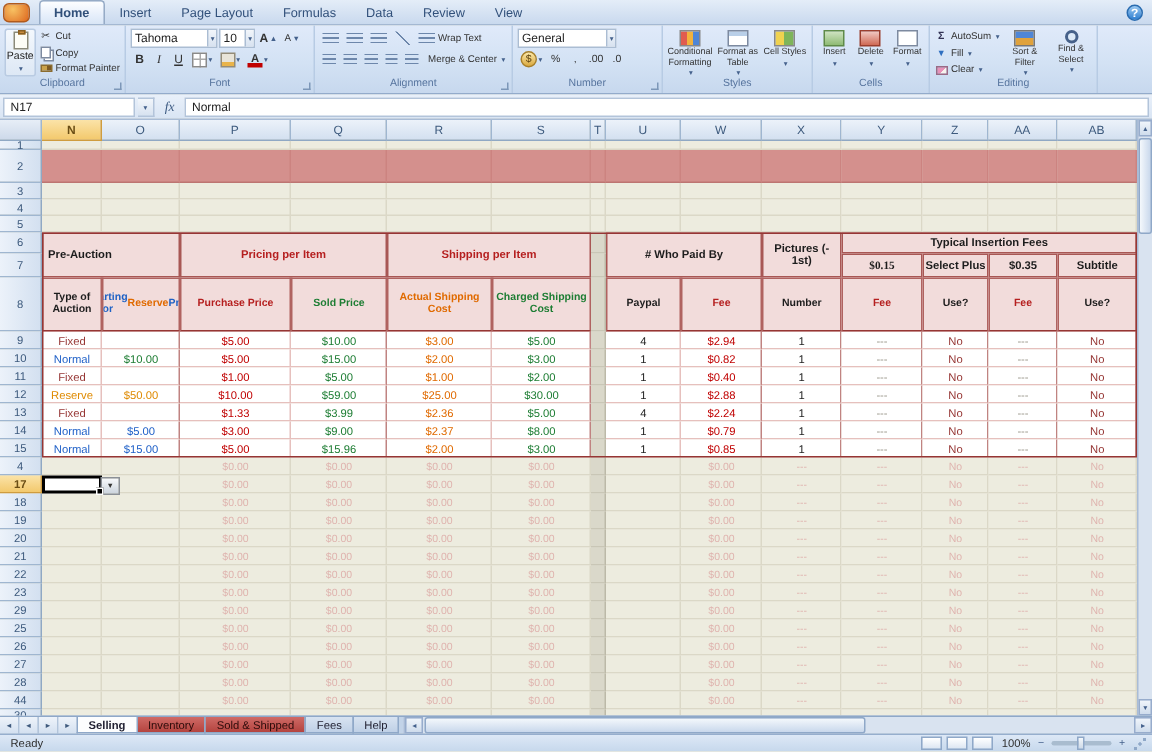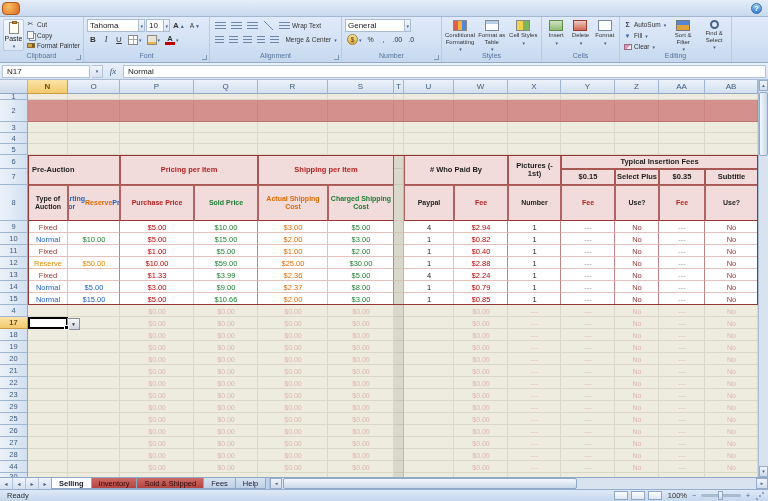--- a/index.html
+++ b/index.html
@@ -148,20 +148,29 @@
   .grip{width:9px;height:9px;background:
     radial-gradient(circle at 2px 8px,#8fa8c8 1px,transparent 1.2px),
     radial-gradient(circle at 5px 5px,#8fa8c8 1px,transparent 1.2px),
     radial-gradient(circle at 8px 2px,#8fa8c8 1px,transparent 1.2px);}
 </style>
 </head>
 <body>
 
 <div class="tabstrip">
   <div class="office-btn"></div>
+  <div id="ribbon-tabs">
+      <div class="rtab active">Home</div>
+      <div class="rtab">Insert</div>
+      <div class="rtab">Page Layout</div>
+      <div class="rtab">Formulas</div>
+      <div class="rtab">Data</div>
+      <div class="rtab">Review</div>
+      <div class="rtab">View</div>
+    </div>
   <div class="help-btn">?</div>
 </div>
 
 <div class="ribbon">
 
   <div class="rgroup g-clip">
     <div class="paste-btn">
       <span class="icon-clipboard">
           <i></i>
         </span>
@@ -847,21 +856,21 @@
     <div class="bg" style="grid-area: 31 / 12 / 32 / 13;"></div>
     <div class="bg" style="grid-area: 31 / 13 / 32 / 14;"></div>
     <div class="bg" style="grid-area: 31 / 14 / 32 / 15;"></div>
     <div class="bg" style="grid-area: 31 / 15 / 32 / 16;"></div>
     <div class="gh left" style="grid-area: 7 / 2 / 9 / 4;">Pre-Auction</div>
     <div class="gh red" style="grid-area: 7 / 4 / 9 / 6;">Pricing per Item</div>
     <div class="gh red" style="grid-area: 7 / 6 / 9 / 8;">Shipping per Item</div>
     <div class="gh" style="grid-area: 7 / 9 / 9 / 11;"># Who Paid By</div>
     <div class="gh" style="grid-area: 7 / 11 / 9 / 12;">Pictures (- 1st)</div>
     <div class="gh" style="grid-area: 7 / 12 / 8 / 16;">Typical Insertion Fees</div>
-    <div class="gh" style="grid-area: 8 / 12 / 9 / 13;">$0.15</div>
+    <div class="gh" style="grid-area: 8 / 12 / 9 / 13; font-family: Liberation Serif, serif;">$0.15</div>
     <div class="gh" style="grid-area: 8 / 13 / 9 / 14;">Select Plus</div>
     <div class="gh" style="grid-area: 8 / 14 / 9 / 15;">$0.35</div>
     <div class="gh" style="grid-area: 8 / 15 / 9 / 16;">Subtitle</div>
     <div class="sh k" style="grid-area: 9 / 2 / 10 / 3;">Type of Auction</div>
     <div class="sh start" style="grid-area: 9 / 3 / 10 / 4;">
       <span>Starting or </span>
       <span class="rsv">Reserve</span>
       <span> Price</span>
     </div>
     <div class="sh r" style="grid-area: 9 / 4 / 10 / 5;">Purchase Price</div>
@@ -946,21 +955,21 @@
     <div class="dc k" style="grid-area: 15 / 9 / 16 / 10;">1</div>
     <div class="dc r" style="grid-area: 15 / 10 / 16 / 11;">$0.79</div>
     <div class="dc k" style="grid-area: 15 / 11 / 16 / 12;">1</div>
     <div class="dc d" style="grid-area: 15 / 12 / 16 / 13;">---</div>
     <div class="dc n" style="grid-area: 15 / 13 / 16 / 14;">No</div>
     <div class="dc d" style="grid-area: 15 / 14 / 16 / 15;">---</div>
     <div class="dc n" style="grid-area: 15 / 15 / 16 / 16;">No</div>
     <div class="dc normal" style="grid-area: 16 / 2 / 17 / 3;">Normal</div>
     <div class="dc blue" style="grid-area: 16 / 3 / 17 / 4;">$15.00</div>
     <div class="dc r" style="grid-area: 16 / 4 / 17 / 5;">$5.00</div>
-    <div class="dc g" style="grid-area: 16 / 5 / 17 / 6;">$10.66</div>
+    <div class="dc g" style="grid-area: 16 / 5 / 17 / 6;">$15.96</div>
     <div class="dc o" style="grid-area: 16 / 6 / 17 / 7;">$2.00</div>
     <div class="dc g" style="grid-area: 16 / 7 / 17 / 8;">$3.00</div>
     <div class="dc k" style="grid-area: 16 / 9 / 17 / 10;">1</div>
     <div class="dc r" style="grid-area: 16 / 10 / 17 / 11;">$0.85</div>
     <div class="dc k" style="grid-area: 16 / 11 / 17 / 12;">1</div>
     <div class="dc d" style="grid-area: 16 / 12 / 17 / 13;">---</div>
     <div class="dc n" style="grid-area: 16 / 13 / 17 / 14;">No</div>
     <div class="dc d" style="grid-area: 16 / 14 / 17 / 15;">---</div>
     <div class="dc n" style="grid-area: 16 / 15 / 17 / 16;">No</div>
     <div class="dc ghost" style="grid-area: 17 / 4 / 18 / 5;">$0.00</div>

